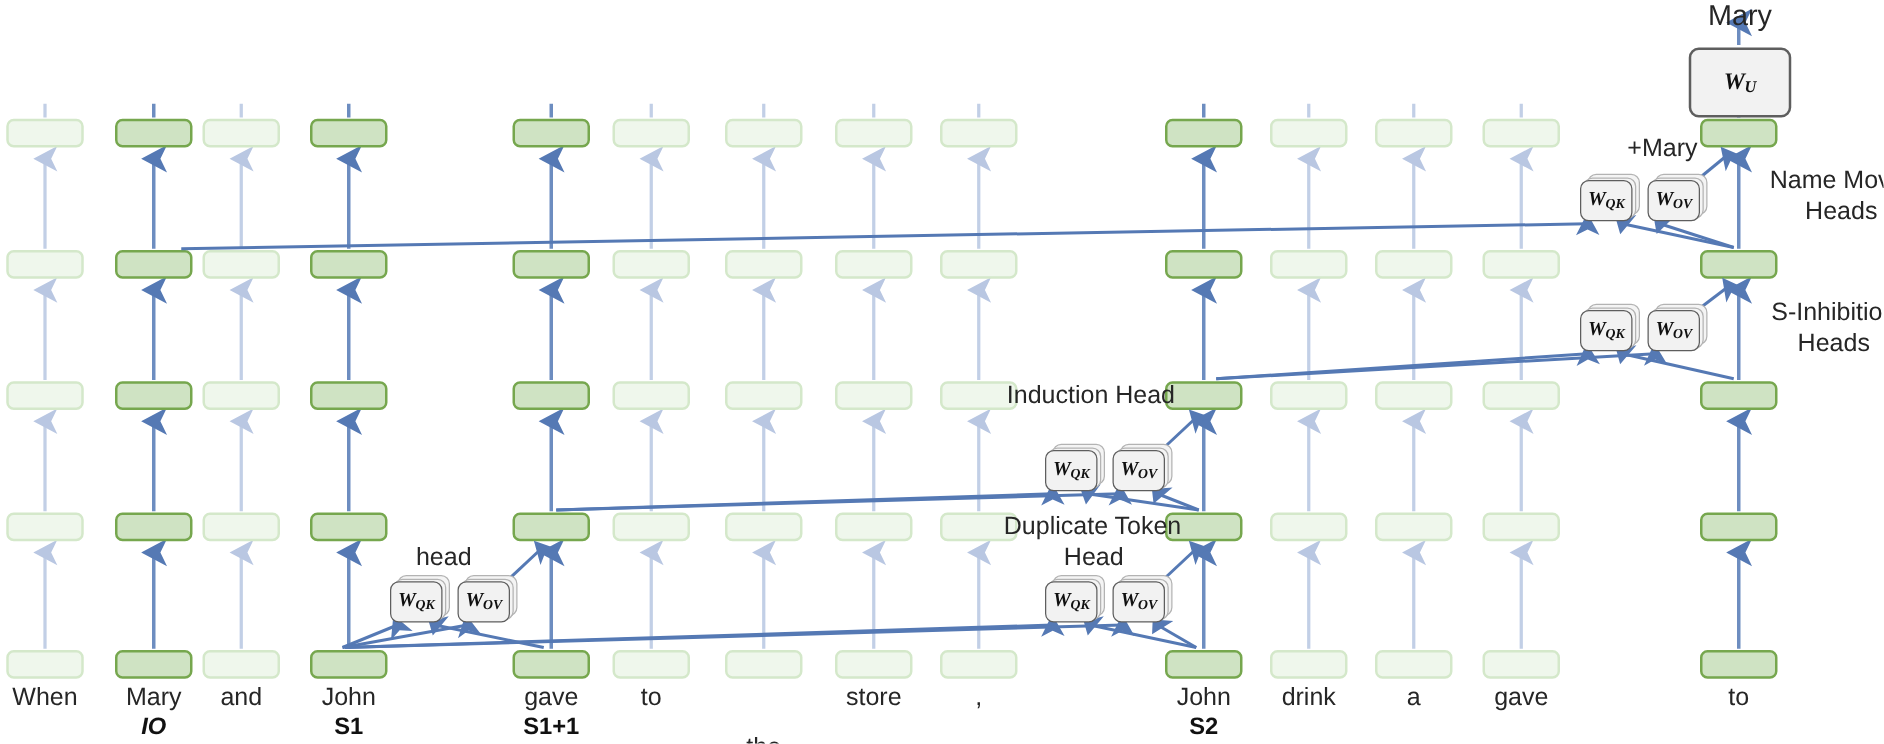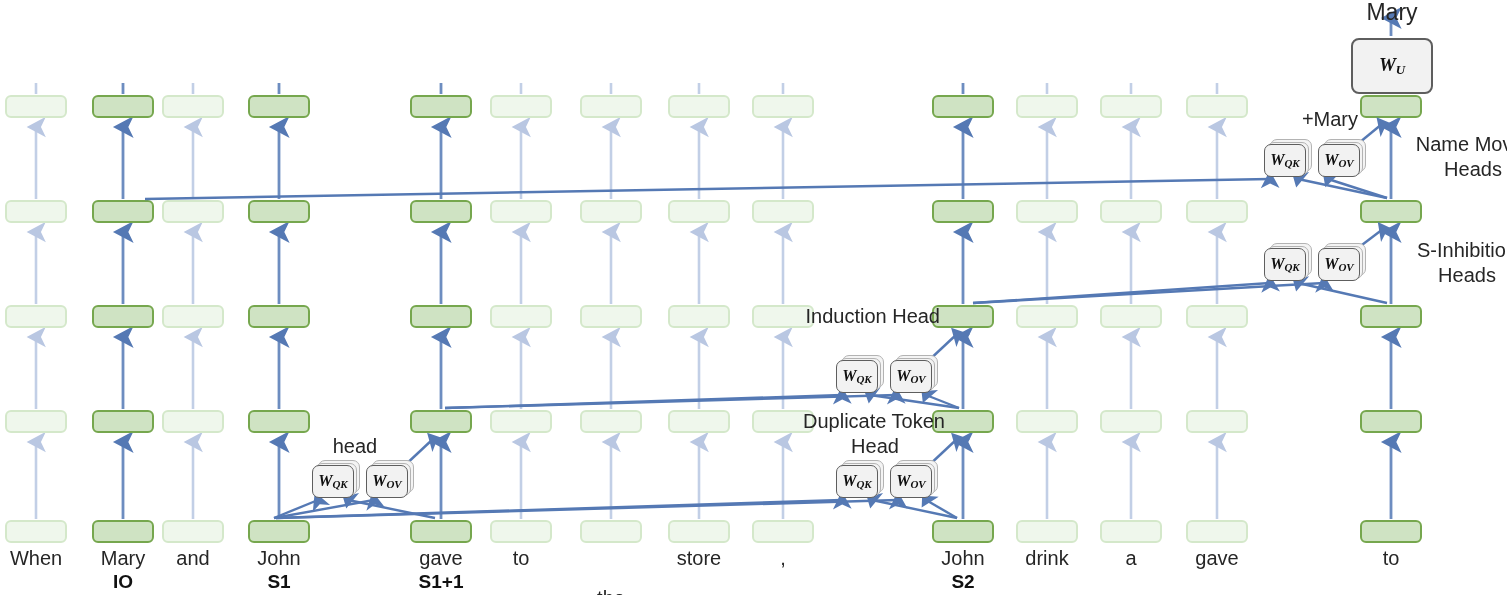--- a/index.html
+++ b/index.html
@@ -398,21 +398,21 @@
   <div class="cap rgt" style="left:660px; top:304px; width:280px;">Induction Head</div>
 
   <div class="cap rgt" style="left:700px; top:409px; width:245px;">Duplicate Token</div>
   <div class="cap ctr" style="left:810px; top:434px; width:130px;">Head</div>
 
   <div class="cap ctr" style="left:290px; top:434px; width:130px;">head</div>
 
   <div id="tokens">
       <div class="tok" style="left: -19px; top: 547px; width: 110px;">When</div>
       <div class="tok" style="left: 68px; top: 547px; width: 110px;">Mary</div>
-      <div class="tokrole" style="left: 68px; top: 571px; width: 110px;">IO</div>
+      <div class="tokrole" style="left: 68px; top: 571px; width: 110px; font-style: italic;">IO</div>
       <div class="tok" style="left: 138px; top: 547px; width: 110px;">and</div>
       <div class="tok" style="left: 224px; top: 547px; width: 110px;">John</div>
       <div class="tokrole" style="left: 224px; top: 571px; width: 110px;">S1</div>
       <div class="tok" style="left: 386px; top: 547px; width: 110px;">gave</div>
       <div class="tokrole" style="left: 386px; top: 571px; width: 110px;">S1+1</div>
       <div class="tok" style="left: 466px; top: 547px; width: 110px;">to</div>
       <div class="tok" style="left: 556px; top: 547px; width: 110px; margin-top: 40px;">the</div>
       <div class="tok" style="left: 644px; top: 547px; width: 110px;">store</div>
       <div class="tok" style="left: 728px; top: 547px; width: 110px;">,</div>
       <div class="tok" style="left: 908px; top: 547px; width: 110px;">John</div>

